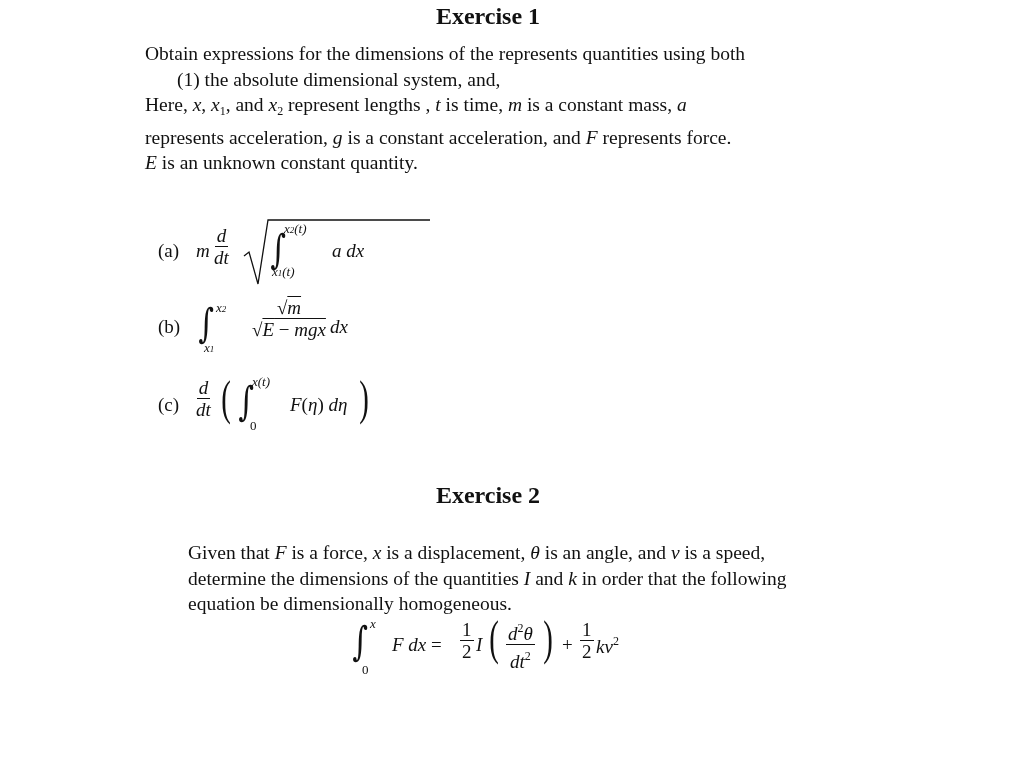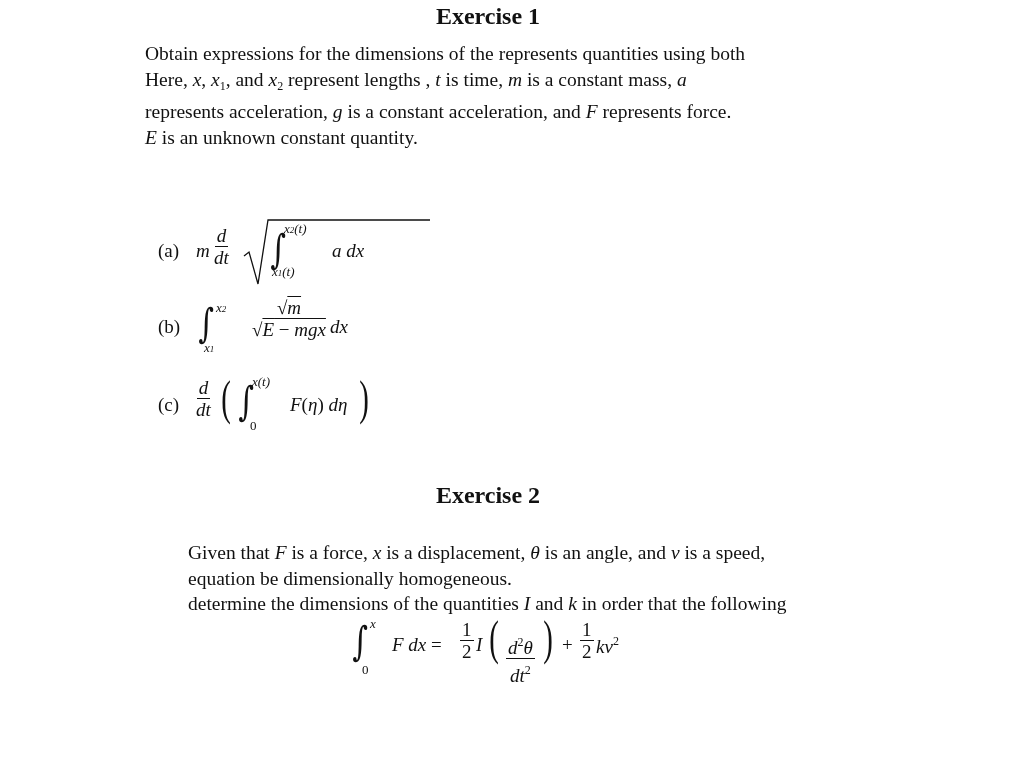--- a/index.html
+++ b/index.html
@@ -22,20 +22,21 @@
   .frac .den { line-height:22px; }
   .paren { font-size:48px; font-weight:200; display:inline-block; transform:scaleX(0.6); }
 </style>
 </head>
 <body>
 
 <div class="heading" style="top:3px;">Exercise 1</div>
 
 <div class="para" style="top:41px;">
   <div class="line">Obtain expressions for the dimensions of the represents quantities using both</div>
+  <div class="line indent">(1) the absolute dimensional system, and,</div>
   <div class="line">Here, <i>x</i>, <i>x</i><span class="sub">1</span>, and <i>x</i><span class="sub">2</span> represent lengths , <i>t</i> is time, <i>m</i> is a constant mass, <i>a</i></div>
   <div class="line">represents acceleration, <i>g</i> is a constant acceleration, and <i>F</i> represents force.</div>
   <div class="line"><i>E</i> is an unknown constant quantity.</div>
 </div>
 
 <div class="abs" style="left:158px; top:218px; height:70px;">
   <span style="position:absolute; top:22px; left:0;">(a)</span>
   <span style="position:absolute; top:22px; left:38px;"><i>m</i></span>
   <span class="frac" style="position:absolute; top:8px; left:56px;">
       <span class="num" style="border-bottom:1px solid #111;"><i>d</i></span>
@@ -73,36 +74,36 @@
   <span class="small" style="position:absolute; left:94px; top:4px;font-family:Liberation Serif, serif;">x(t)</span>
   <span style="position:absolute; left:92px; top:48px; font-size:13px;">0</span>
   <span style="position:absolute; left:132px; top:24px;"><i>F</i>(<i>η</i>) <i>dη</i></span>
   <span class="paren" style="position:absolute; left:198px; top:0;">)</span>
 </div>
 
 <div class="heading" style="top:482px;">Exercise 2</div>
 
 <div class="para" style="top:540px;margin-left:43px;">
   <div class="line">Given that <i>F</i> is a force, <i>x</i> is a displacement, <i>θ</i> is an angle, and <i>v</i> is a speed,</div>
+  <div class="line">determine the dimensions of the quantities <i>I</i> and <i>k</i> in order that the following</div>
   <div class="line">equation be dimensionally homogeneous.</div>
-  <div class="line">determine the dimensions of the quantities <i>I</i> and <i>k</i> in order that the following</div>
 </div>
 
 <div class="abs" style="left:350px; top:612px; height:70px;">
   <span class="int" style="position:absolute; left:0; top:6px;">∫</span>
   <span class="small" style="position:absolute; left:20px; top:4px;">x</span>
   <span style="position:absolute; left:12px; top:50px; font-size:13px;">0</span>
   <span style="position:absolute; left:42px; top:22px;"><i>F dx</i> =</span>
   <span class="frac" style="position:absolute; left:110px; top:8px;">
       <span class="num">1</span>
       <span class="den">2</span>
     </span>
   <span style="position:absolute; left:126px; top:22px;"><i>I</i></span>
   <span class="paren" style="position:absolute; left:136px; top:-2px;">(</span>
-  <span class="frac" style="position:absolute; left:156px; top:20px;align-items:center;">
+  <span class="frac" style="position:absolute; left:156px; top:6px;align-items:center;">
       <span class="num"><i>d</i><span class="sup">2</span><i>θ</i></span>
       <span class="den"><i>dt</i><span class="sup">2</span></span>
     </span>
   <span class="paren" style="position:absolute; left:190px; top:-2px;">)</span>
   <span style="position:absolute; left:212px; top:22px;">+</span>
   <span class="frac" style="position:absolute; left:230px; top:8px;">
       <span class="num">1</span>
       <span class="den">2</span>
     </span>
   <span style="position:absolute; left:246px; top:22px;text-align:right;"><i>kv</i><span class="sup">2</span></span>

